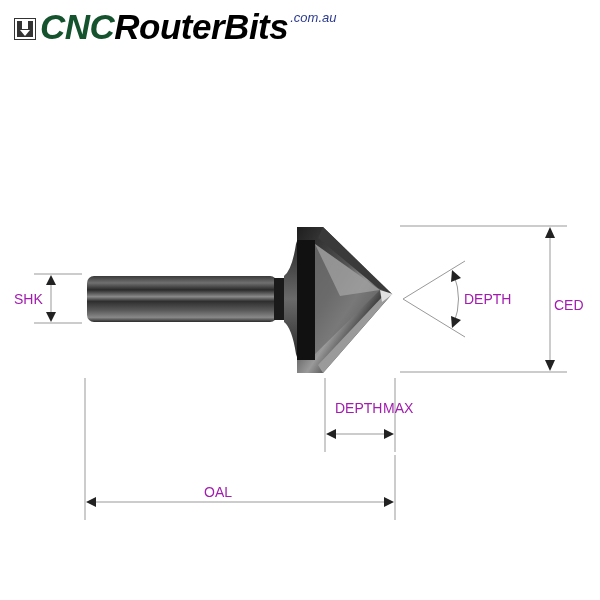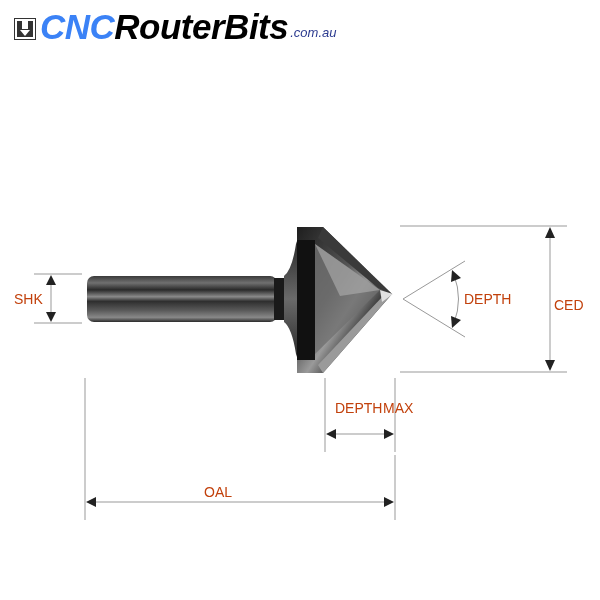--- a/index.html
+++ b/index.html
@@ -1,23 +1,23 @@
 <!DOCTYPE html>
 <html><head>
 <meta charset="utf-8">
 <style>
   html,body{margin:0;padding:0;background:#fff;}
   body{width:600px;height:600px;position:relative;overflow:hidden;font-family:"Liberation Sans",sans-serif;}
   .logo{position:absolute;left:14px;top:10px;height:34px;display:flex;align-items:flex-end;}
   .logo-mark{width:22px;height:22px;margin-right:4px;margin-bottom:4px;}
-  .logo-cnc{font-family:"Liberation Sans",sans-serif;font-weight:bold;font-style:italic;font-size:35px;color:#3b82f6;letter-spacing:-0.5px;line-height:34px;}
+  .logo-cnc{font-family:"Liberation Sans",sans-serif;font-weight:bold;font-style:italic;font-size:35px;color:#14532d;letter-spacing:-0.5px;line-height:34px;}
   .logo-rb{font-family:"Liberation Sans",sans-serif;font-weight:bold;font-style:italic;font-size:35px;color:#000000;letter-spacing:-0.5px;line-height:34px;}
-  .logo-tld{font-family:"Liberation Sans",sans-serif;font-style:italic;font-size:13px;color:#2b3a8f;margin-left:2px;margin-bottom:4px;}
+  .logo-tld{font-family:"Liberation Sans",sans-serif;font-style:italic;font-size:13px;color:#2b3a8f;margin-left:2px;margin-bottom:19px;}
   svg.diagram{position:absolute;left:0;top:0;}
-  .lbl{position:absolute;font-family:"Liberation Sans",sans-serif;font-size:14px;color:#c2410c;white-space:nowrap;}
+  .lbl{position:absolute;font-family:"Liberation Sans",sans-serif;font-size:14px;color:#a21caf;white-space:nowrap;}
 </style>
 </head>
 <body>
 
 <div class="logo">
   <svg class="logo-mark" viewBox="0 0 22 22">
     <rect x="0.5" y="0.5" width="21" height="21" fill="#fff" stroke="#333" stroke-width="1"></rect>
     <rect x="3" y="3" width="16" height="16" fill="#333"></rect>
     <rect x="8" y="3" width="6" height="8" fill="#fff"></rect>
     <polygon points="6,12 16,12 11,18" fill="#fff"></polygon>

